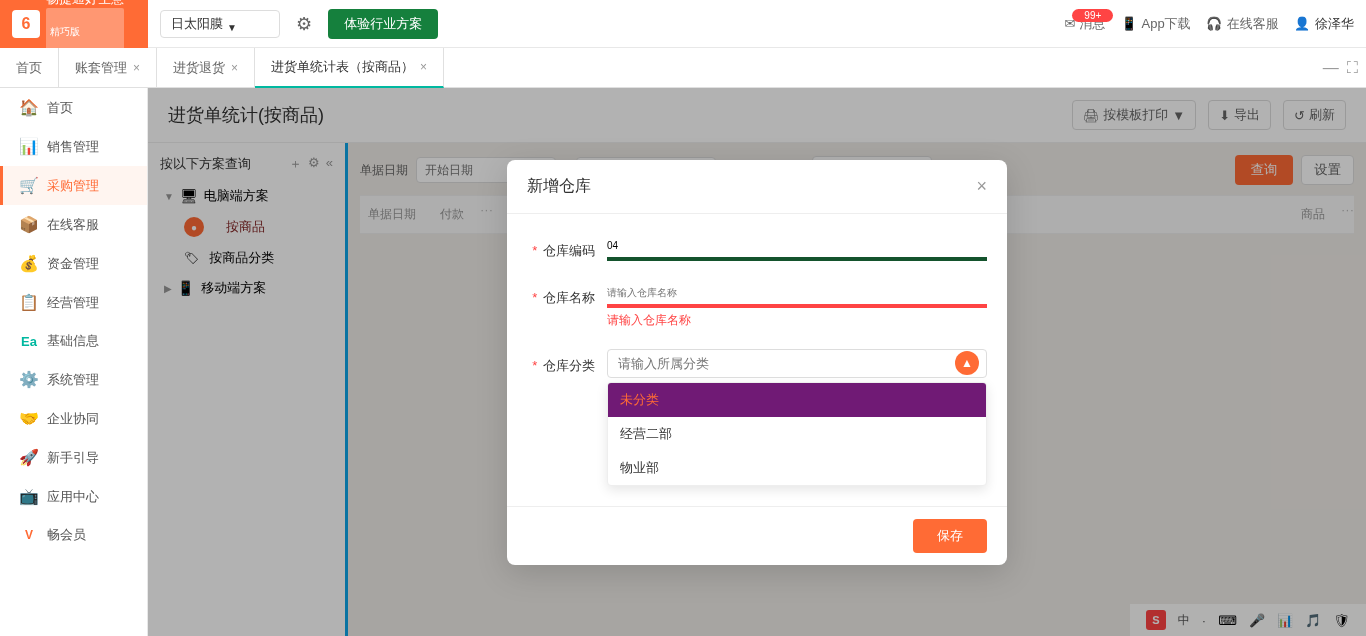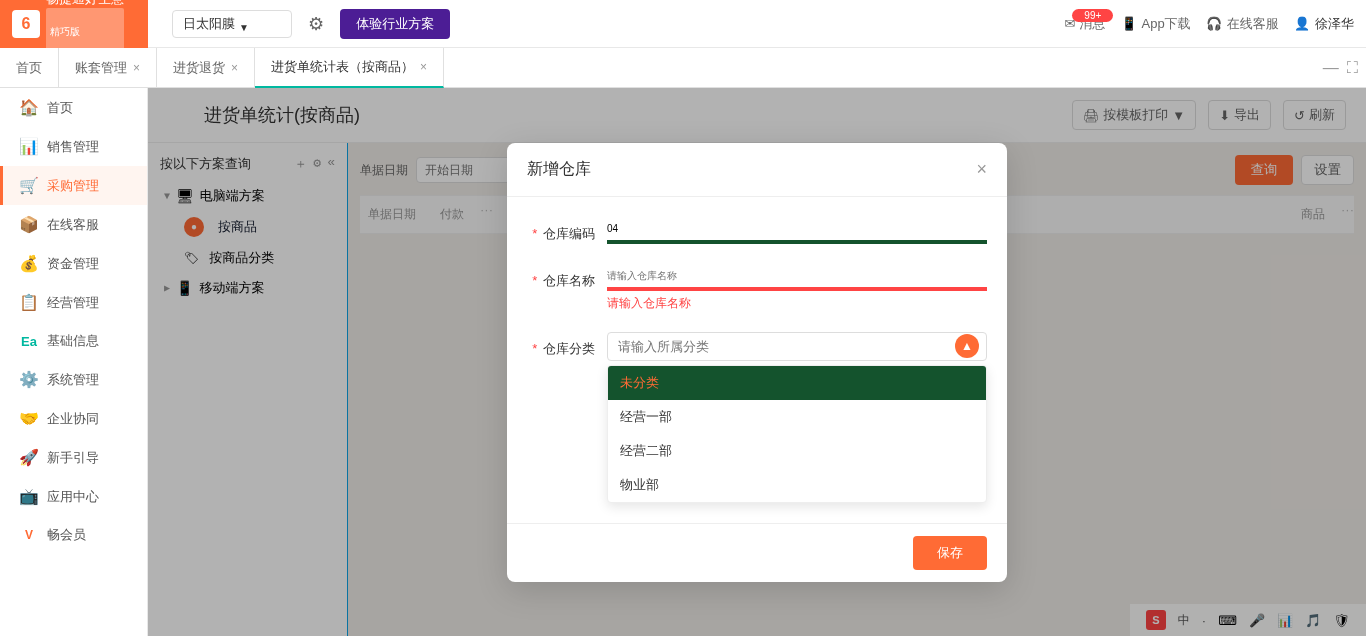--- a/index.html
+++ b/index.html
@@ -19,27 +19,27 @@
     .logo-icon {
       width: 28px; height: 28px; background: #fff; border-radius: 4px;
       display: flex; align-items: center; justify-content: center;
       color: #ff6b35; font-weight: bold; font-size: 16px;
     }
     .logo-text { color: #fff; font-size: 13px; line-height: 1.3; }
     .logo-badge { font-size: 10px; background: rgba(255,255,255,0.3); padding: 17px 4px; border-radius: 2px; color: #fff; }
     .store-selector {
       display: flex; align-items: flex-end; gap: 4px;
       border: 1px solid #ddd; border-radius: 4px; padding: 4px 10px;
-      background: #fff; cursor: pointer; min-width: 120px; margin-left: 12px;
+      background: #fff; cursor: pointer; min-width: 120px;
     }
     .store-selector span { color: #333; }
     .store-arrow { color: #999; font-size: 10px; }
     .settings-icon { color: #666; font-size: 18px; cursor: pointer; padding: 4px; }
     .trial-btn {
-      background: #4c1d95; color: #fff; border: none; border-radius: 4px;
+      background: #15803d; color: #fff; border: none; border-radius: 4px;
       padding: 6px 16px; cursor: pointer; font-size: 13px;
     }
     .top-right {
       margin-left: auto; display: flex; align-items: center; gap: 16px;
     }
     .top-right-item { display: flex; align-items: center; gap: 4px; color: #666; cursor: pointer; position: relative; }
     .badge {
       background: #ff4444; color: #fff; font-size: 10px;
       border-radius: 8px; padding: 1px 12px; position: absolute; top: -6px; right: -8px;
     }
@@ -80,33 +80,33 @@
     .sidebar-label { font-size: 13px; }
 
     
     .content-area { flex: 1; overflow: hidden; position: relative; }
 
     
     .page-header {
       display: flex; align-items: center; justify-content: space-between;
       padding: 12px 20px; background: #fff; border-bottom: 1px solid #eee;
     }
-    .page-title { font-size: 18px; color: #333; font-weight: 500; margin-left: 36px; }
+    .page-title { font-size: 18px; color: #333; font-weight: 500; }
     .page-actions { display: flex; align-items: center; gap: 12px; }
     .action-btn {
       display: flex; align-items: center; gap: 4px;
       color: #666; cursor: pointer; font-size: 13px;
       border: 1px solid #ddd; border-radius: 4px; padding: 5px 10px; background: #fff;
     }
 
     
     .content-body { display: flex; height: calc(100% - 54px); }
 
     
-    .left-panel { width: 200px; background: #fff; border-right: 1px solid #0ea5e9; padding: 12px; flex-shrink: 0; font-family: Liberation Mono, monospace; }
+    .left-panel { width: 200px; background: #fff; border-right: 3px solid #0ea5e9; padding: 12px; flex-shrink: 0; }
     .panel-header { display: flex; align-items: center; justify-content: space-between; margin-bottom: 8px; }
     .panel-title { color: #333; font-weight: 500; }
     .panel-icons { display: flex; gap: 6px; color: #999; }
     .tree-item { display: flex; align-items: center; gap: 6px; padding: 6px 4px; cursor: pointer; }
     .tree-item.active { color: #ff6b35; }
     .tree-arrow { font-size: 10px; color: #999; }
     .tree-icon { font-size: 14px; }
 
     
     .right-panel { flex: 1; padding: 12px; }
@@ -177,21 +177,21 @@
       width: 24px; height: 24px; background: #ff6b35; border-radius: 12px;
       display: flex; align-items: center; justify-content: center; color: #fff; font-size: 12px;
     }
     .dropdown-list {
       background: #fff; border: 1px solid #eee; border-radius: 4px;
       box-shadow: 0 4px 12px rgba(0,0,0,0.1); margin-top: 4px; overflow: hidden;
     }
     .dropdown-item {
       padding: 8px 12px; cursor: pointer; font-size: 13px; color: #333;
     }
-    .dropdown-item.selected { background: #14532d; color: #ff6b35; }
+    .dropdown-item.selected { background: #701a75; color: #ff6b35; }
     .modal-footer {
       display: flex; align-items: center; justify-content: flex-end;
       padding: 12px 20px; gap: 10px; border-top: 1px solid #eee;
     }
     .btn-save {
       background: #ff6b35; color: #fff; border: none; border-radius: 4px;
       padding: 8px 24px; cursor: pointer; font-size: 13px;
     }
 
     
@@ -356,21 +356,21 @@
           </div>
         </div>
 
         <div class="tree-item">
           <span class="tree-arrow">▼</span>
           <span class="tree-icon">🖥</span>
           <span>电脑端方案</span>
         </div>
         <div class="tree-item active" style="padding-left: 24px;">
           <span style="width:20px;height:20px;background:#ff6b35;border-radius:50%;display:inline-flex;align-items:center;justify-content:center;color:#fff;font-size:10px;">●</span>
-          <span style="margin-left:8px;color:#0f172a;">按商品</span>
+          <span style="margin-left:16px;color:#7f1d1d;">按商品</span>
         </div>
         <div class="tree-item" style="padding-left: 24px;">
           <span style="font-size:12px;">🏷</span>
           <span style="margin-left:4px;">按商品分类</span>
         </div>
         <div class="tree-item">
           <span class="tree-arrow">▶</span>
           <span class="tree-icon">📱</span>
           <span>移动端方案</span>
         </div>
@@ -454,21 +454,20 @@
               <span class="required">*</span>
               <span>仓库分类</span>
             </div>
             <div class="form-control-wrap">
               <div class="form-select-wrap">
                 <input class="form-select-input" type="text" placeholder="请输入所属分类" style="">
                 <div class="form-select-arrow">▲</div>
               </div>
               <div class="dropdown-list">
                 <div class="dropdown-item selected">未分类</div>
-                <div class="dropdown-item">经营一部</div>
                 <div class="dropdown-item">经营二部</div>
                 <div class="dropdown-item">物业部</div>
               </div>
             </div>
           </div>
 
         </div>
         <div class="modal-footer">
           <button class="btn-save">保存</button>
         </div>

